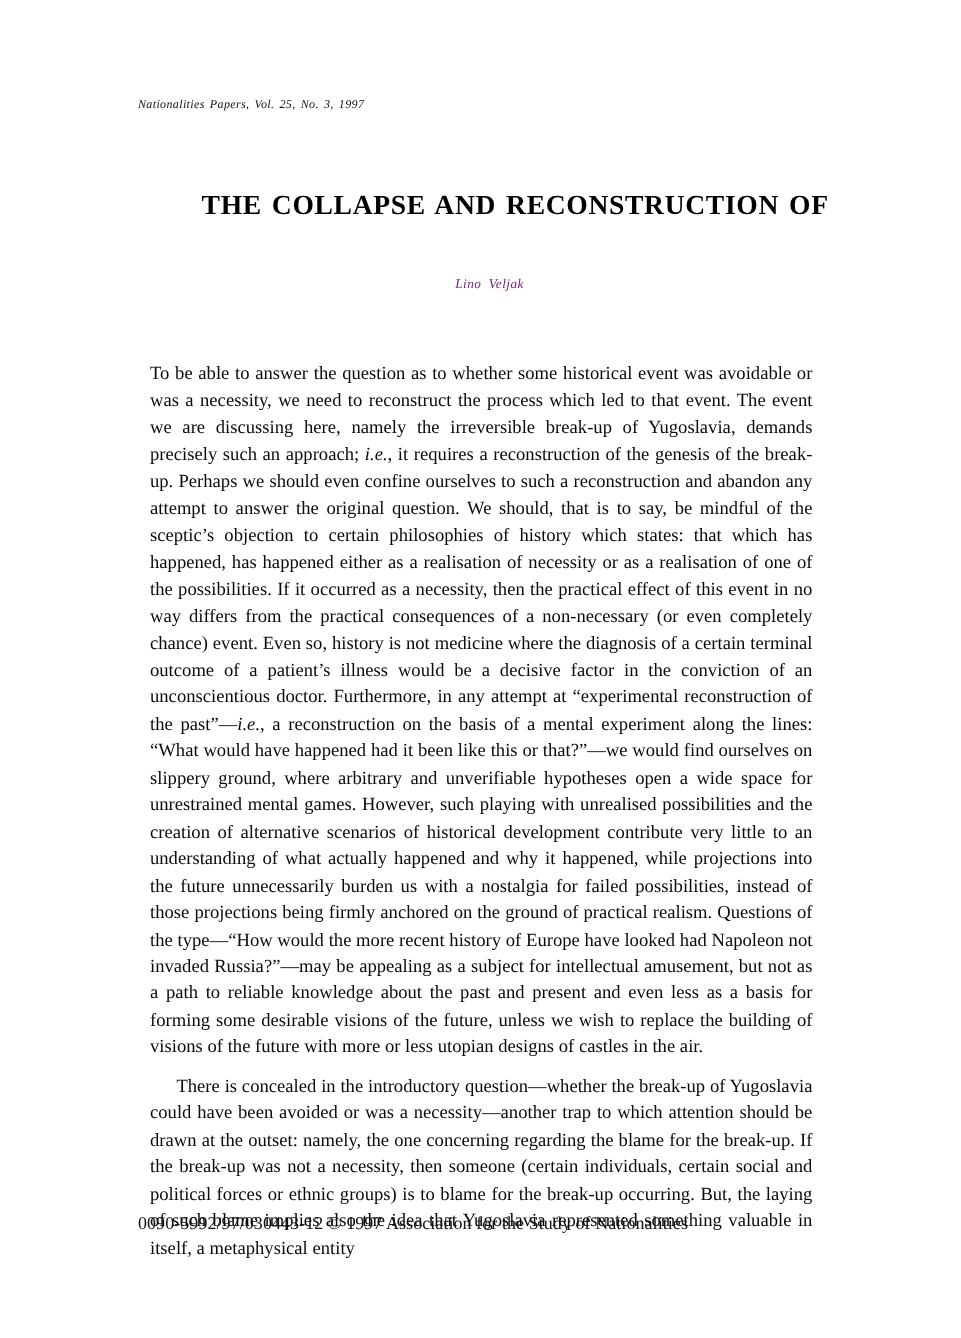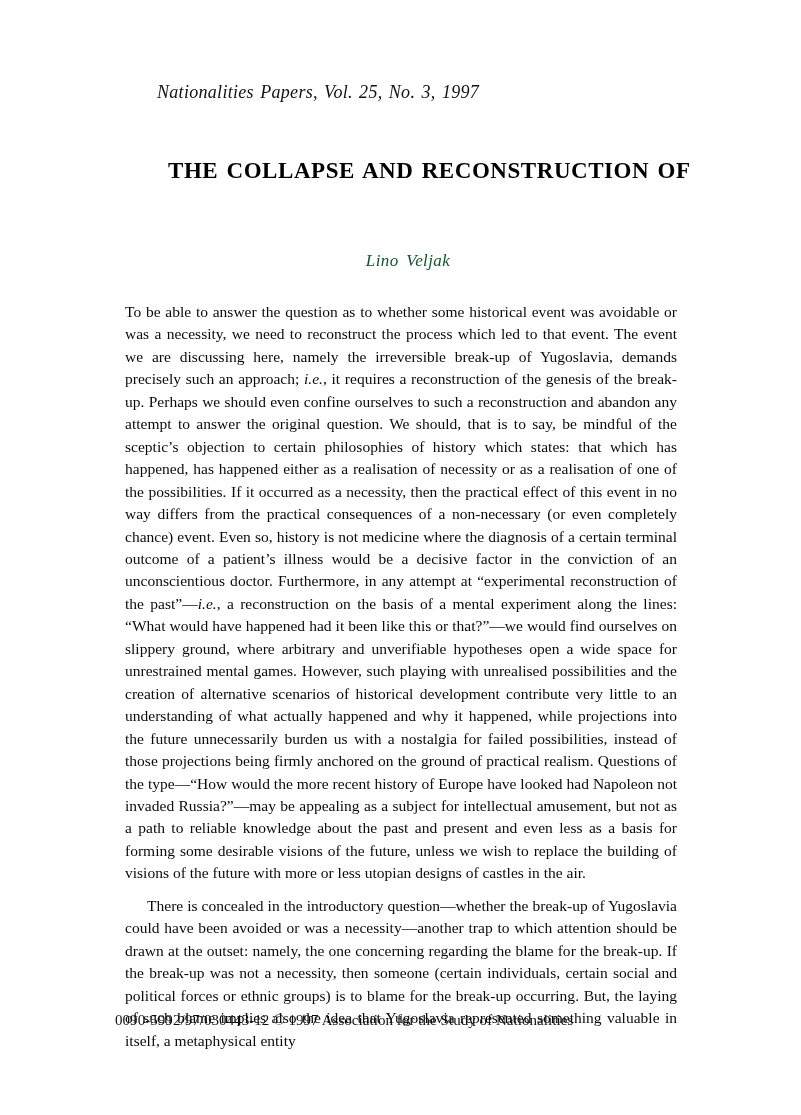--- a/index.html
+++ b/index.html
@@ -22,25 +22,24 @@
     box-sizing: border-box;
   }
 
   
   .running-head {
     position: absolute;
     left: 115px;
     top: 82px;
     width: 575px;
     font-style: italic;
-    font-size: 18px;
+    font-size: 10px;
     letter-spacing: 0.3px;
     word-spacing: 1.5px;
     color: #111;
-    margin-left: 42px;
   }
 
   
   .title-block {
     position: absolute;
     left: 168px;
     top: 158px;
     width: 480px;
     text-align: center;
   }
@@ -55,25 +54,24 @@
   }
 
   
   .author {
     position: absolute;
     left: 168px;
     top: 231px;
     width: 480px;
     text-align: center;
     font-style: italic;
-    font-size: 17px;
+    font-size: 11px;
     letter-spacing: 0.4px;
     word-spacing: 3px;
-    color: #14532d;
-    margin-top: 20px;
+    color: #701a75;
   }
 
   
   .body-text {
     position: absolute;
     left: 115px;
     top: 291px;
     width: 572px;
   }
   .para {

